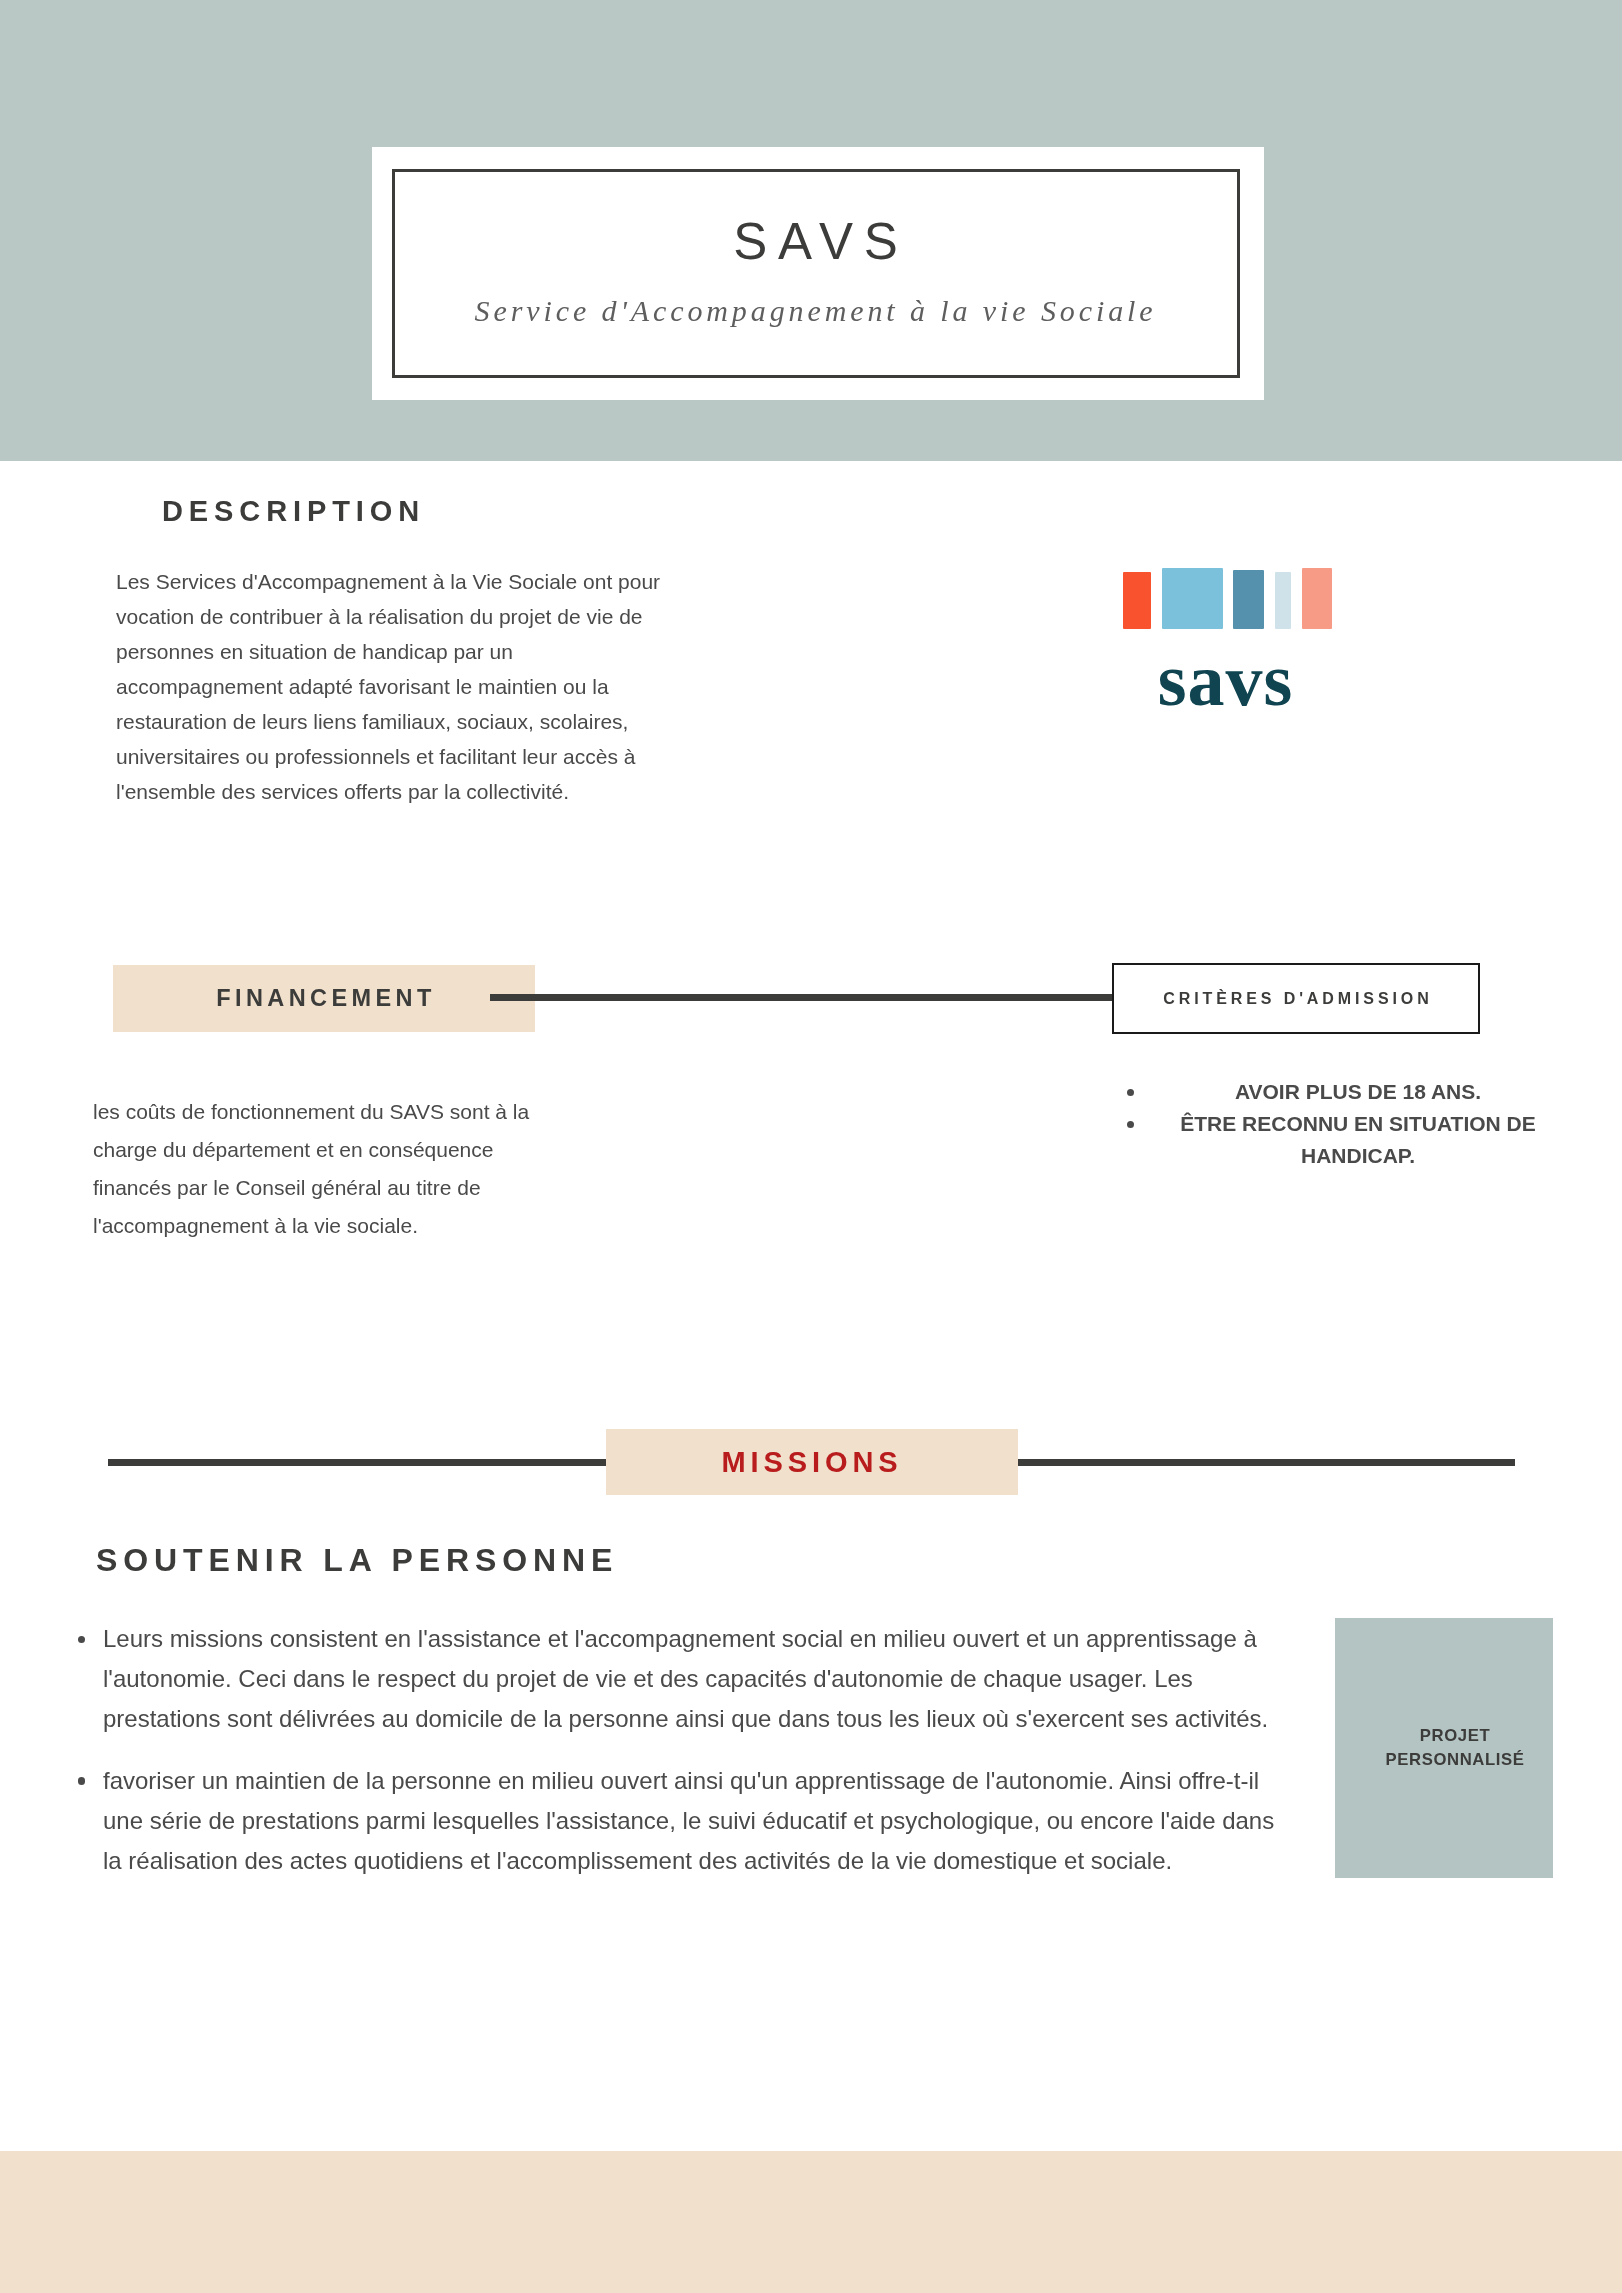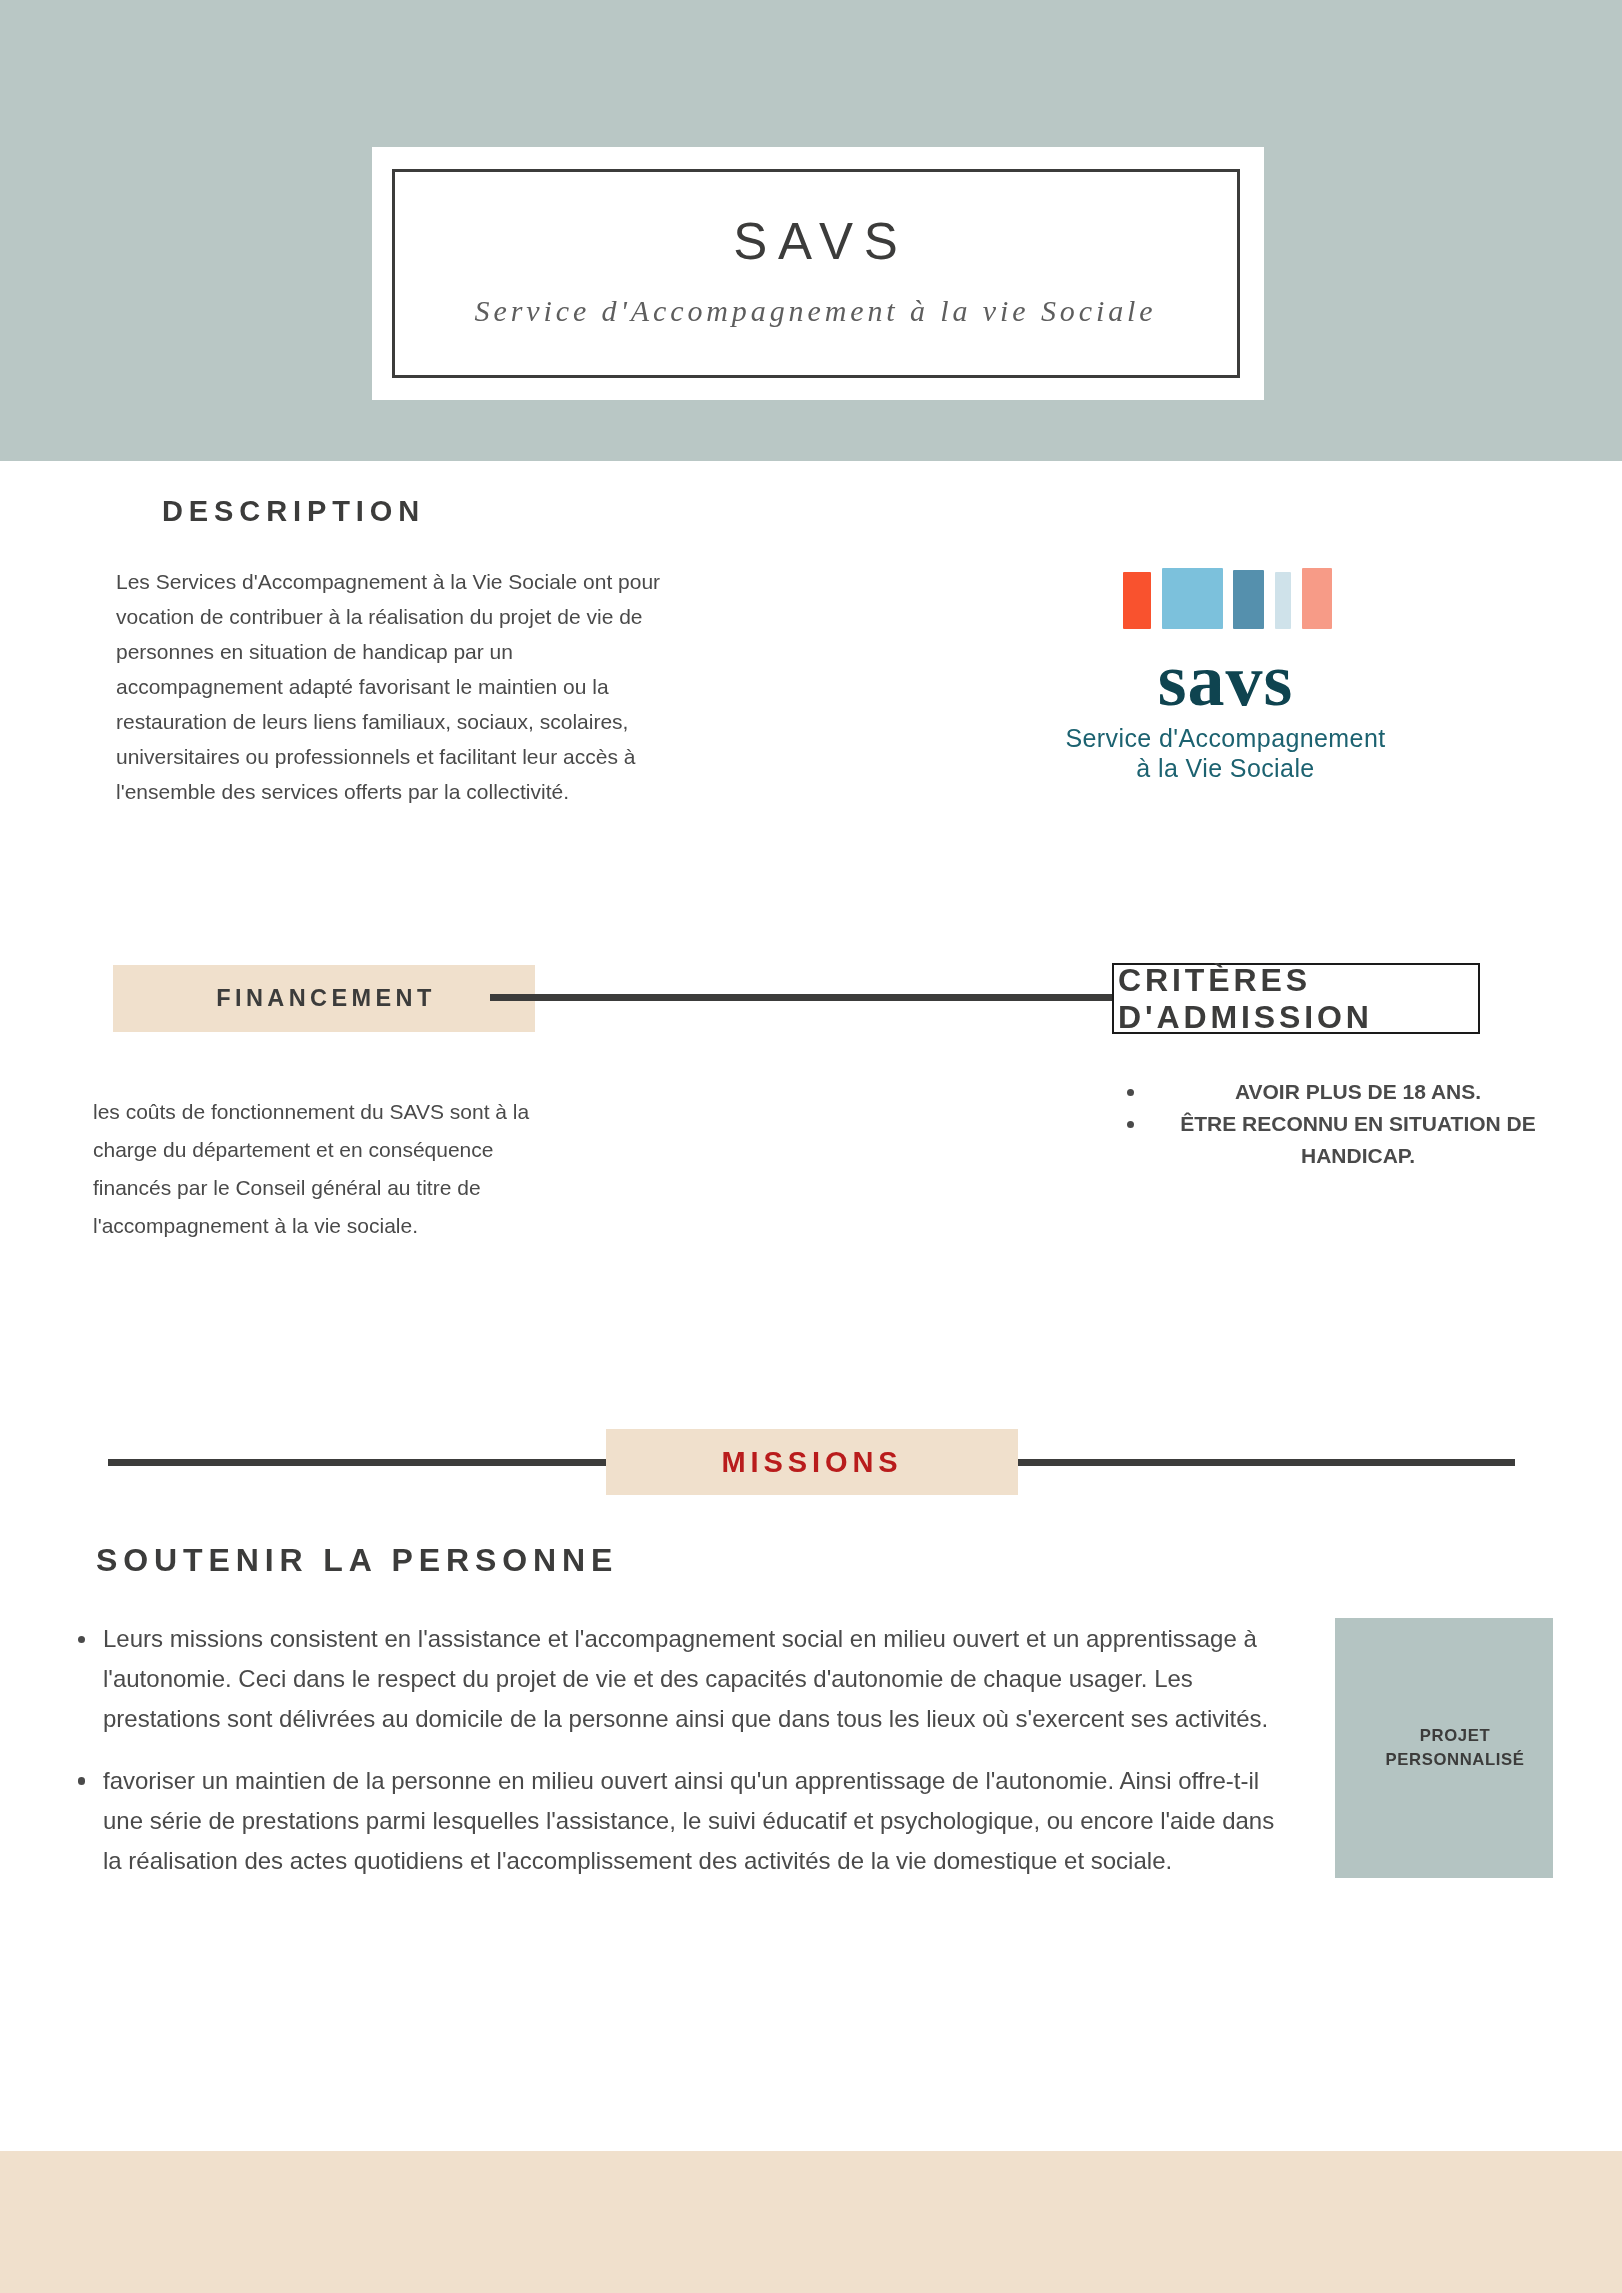--- a/index.html
+++ b/index.html
@@ -187,21 +187,21 @@
     border: 2.9px solid #1a1a1a;
     background: #ffffff;
     box-sizing: border-box;
     display: flex;
     align-items: center;
     justify-content: center;
   }
   #criteres-box .banner-text {
     font-family: "Liberation Sans Narrow", "Liberation Sans", sans-serif;
     font-weight: bold;
-    font-size: 32px;
+    font-size: 16px;
     letter-spacing: 3.9px;
     color: #3c3c3b;
     padding-left: 3.9px;
   }
   #criteres-list {
     position: absolute;
     left: 1117px;
     top: 1076px;
     width: 412px;
     margin: 0;
@@ -351,24 +351,20 @@
 
 <div class="logo-block">
   <div class="logo-bars">
     <span class="bar1" style="background: rgb(249, 82, 46);"></span>
     <span class="bar2" style="background: rgb(124, 193, 220);"></span>
     <span class="bar3" style="background: rgb(85, 144, 173);"></span>
     <span class="bar4" style="background: rgb(207, 226, 234);"></span>
     <span class="bar5" style="background: rgb(247, 155, 135);"></span>
   </div>
   <div class="logo-word" style="color: rgb(15, 68, 80);">savs</div>
-  <div class="logo-tag" style="color: rgb(28, 98, 112);">
-    <div>Service d'Accompagnement</div>
-    <div>à la Vie Sociale</div>
-  </div>
 </div>
 
 <div class="beige-banner" id="financement-banner">
   <div class="banner-text">FINANCEMENT</div>
 </div>
 <div id="connector-line"></div>
 <div id="financement-body"> les coûts de fonctionnement du SAVS sont à la charge du département et en conséquence financés par le Conseil général au titre de l'accompagnement à la vie sociale.</div>
 
 <div id="criteres-box">
   <div class="banner-text">CRITÈRES D'ADMISSION</div>

